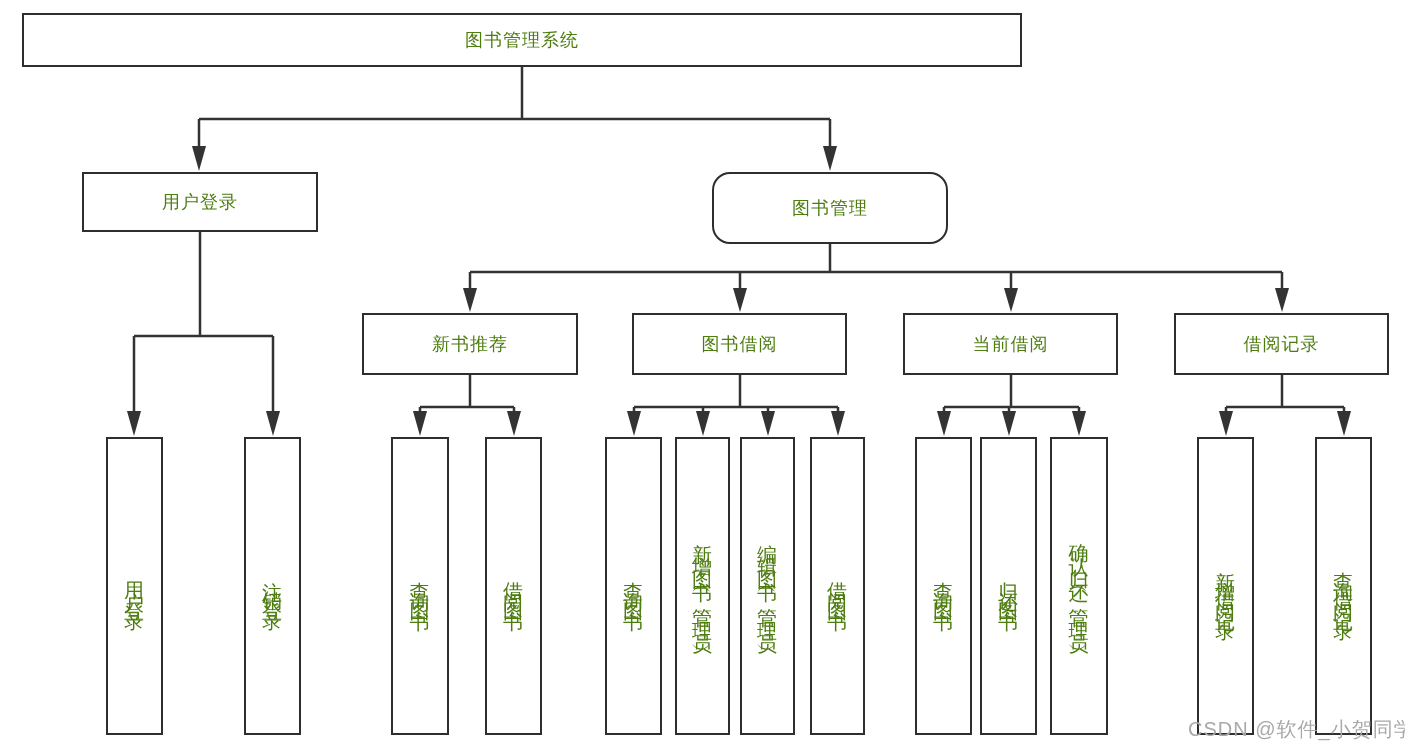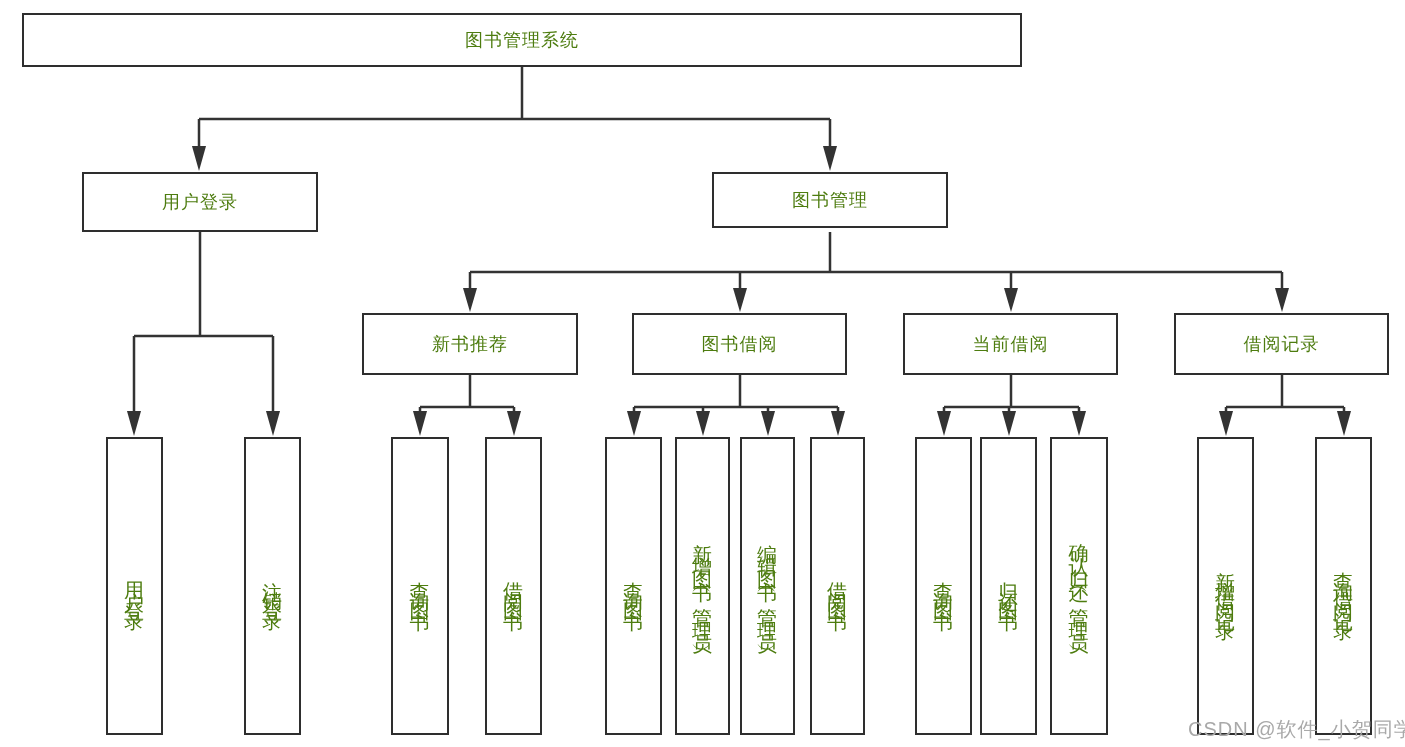--- a/index.html
+++ b/index.html
@@ -85,21 +85,21 @@
     </g>
   </svg>
 
   <div class="box h" style="left:22px;top:13px;width:1000px;height:54px;">
     <span>图书管理系统</span>
   </div>
 
   <div class="box h" style="left:82px;top:172px;width:236px;height:60px;">
     <span>用户登录</span>
   </div>
-  <div class="box h" style="left:712px;top:172px;width:236px;height:56px;">
+  <div class="box h" style="left:712px;top:172px;width:236px;height:72px;border-radius:18px;">
     <span>图书管理</span>
   </div>
 
   <div class="box h" style="left:362px;top:313px;width:216px;height:62px;">
     <span>新书推荐</span>
   </div>
   <div class="box h" style="left:632px;top:313px;width:215px;height:62px;">
     <span>图书借阅</span>
   </div>
   <div class="box h" style="left:903px;top:313px;width:215px;height:62px;">

